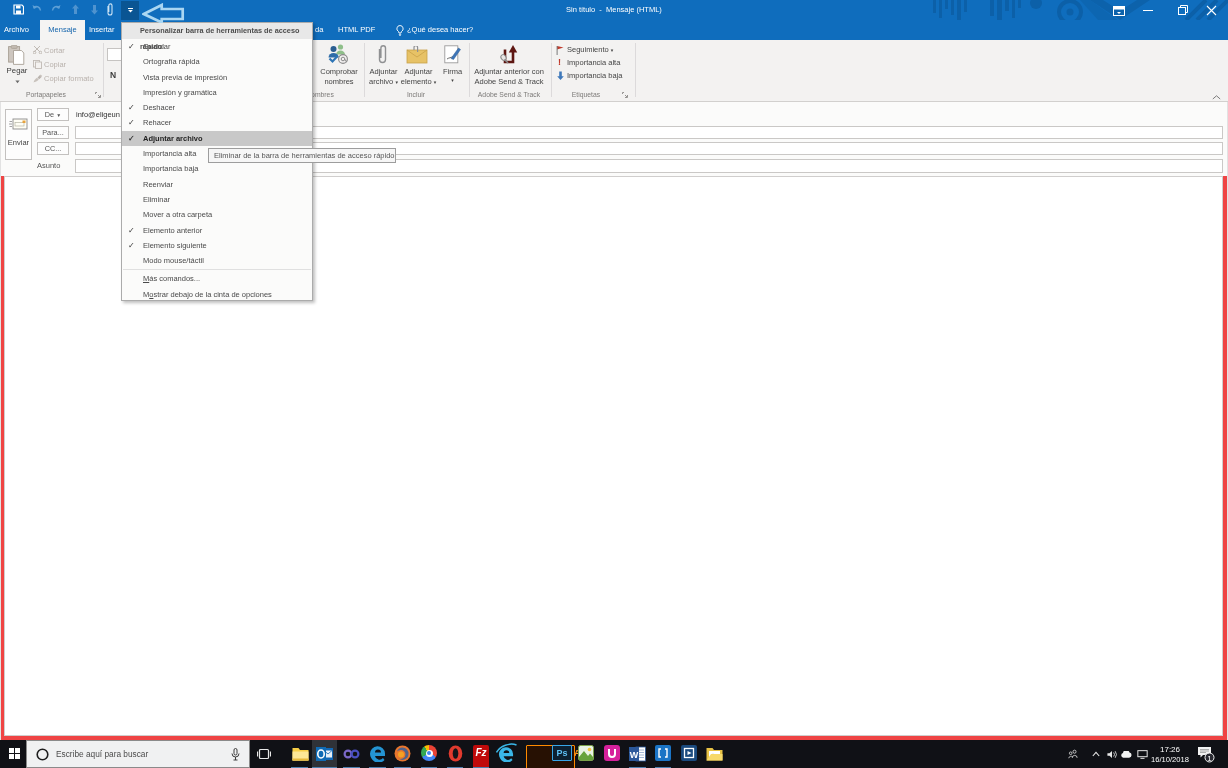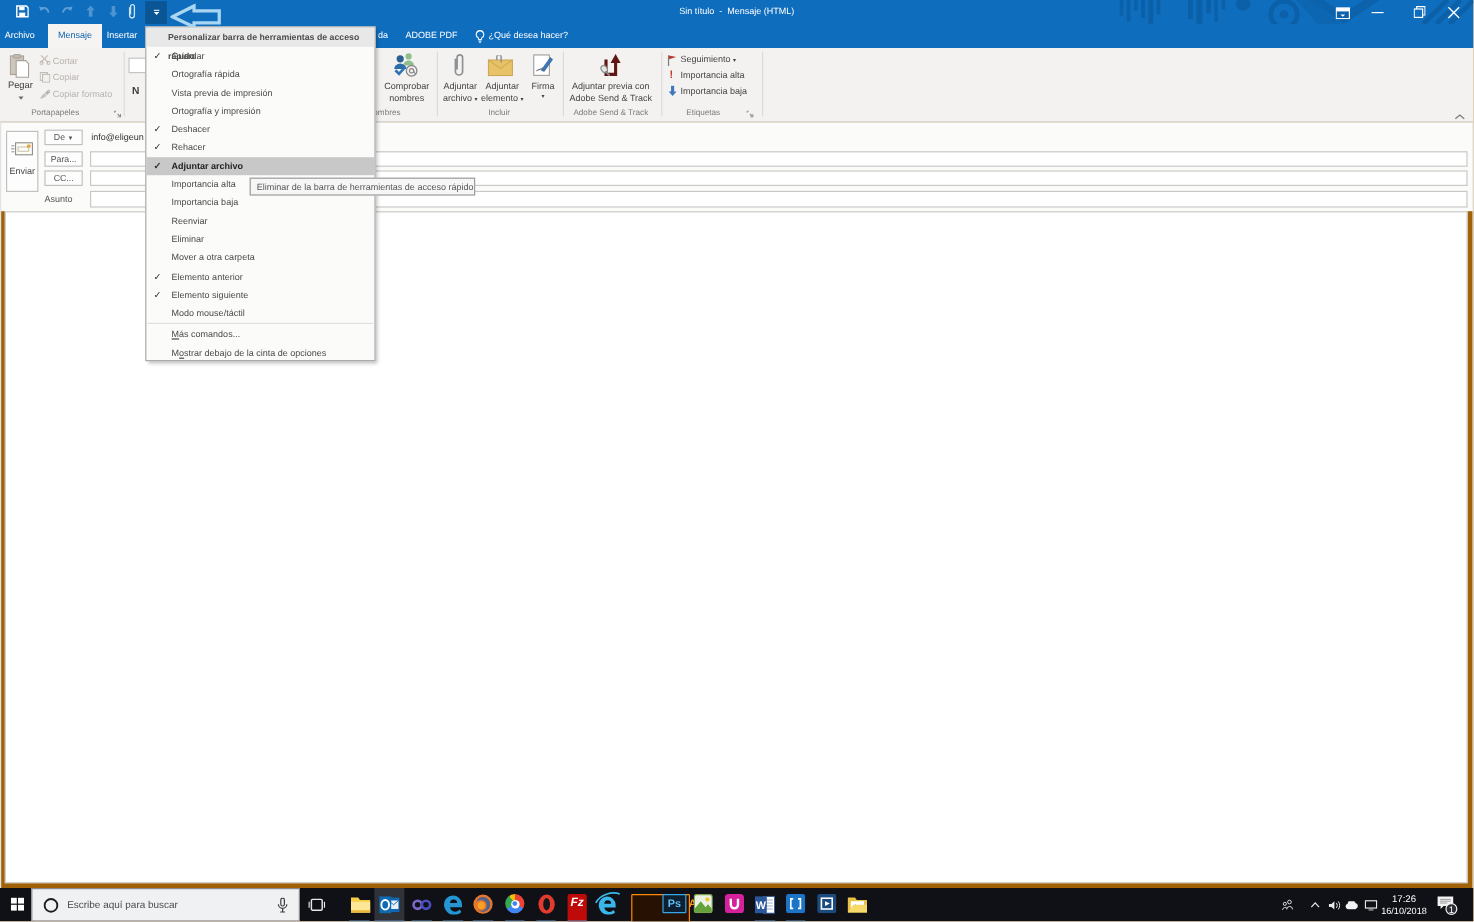--- a/index.html
+++ b/index.html
@@ -1,17 +1,17 @@
 <!DOCTYPE html>
 <html><head>
 <meta charset="utf-8">
 <style>
 * { margin:0; padding:0; box-sizing:border-box; }
 html,body { width:1228px; height:768px; }
-#s { position:relative; width:1228px; height:768px; font-family:"Liberation Sans",sans-serif; background:#a16207; overflow:hidden; }
+#s { position:relative; width:1228px; height:768px; font-family:"Liberation Sans",sans-serif; background:#ef4444; overflow:hidden; }
 .abs { position:absolute; }
 .wt { color:#fff; }
 svg { display:block; }
 
 #titlebar { left:0; top:0; width:1228px; height:20px; background:#0f6dbd; }
 #tabrow { left:0; top:20px; width:1228px; height:20px; background:#0f6dbd; }
 .tabtxt { position:absolute; top:0; height:20px; line-height:20px; font-size:7.5px; color:#fff; }
 #tabsel { position:absolute; left:40px; top:0; width:45px; height:20px; background:#f5f4f3; color:#1464ac; text-align:center; line-height:20px; font-size:7.5px; }
 
 #ribbon { left:0; top:40px; width:1228px; height:62px; background:#f3f2f1; border-bottom:1px solid #d2d0ce; }
@@ -118,21 +118,21 @@
     </svg>
     <svg class="abs" style="left:1206px;top:5px;" width="11" height="11" viewBox="0 0 11 11">
       <path d="M1 1 L10 10 M10 1 L1 10" stroke="#fff" stroke-width="1.1"></path>
     </svg>
   </div>
   <div class="abs" id="tabrow">
     <div class="tabtxt" style="left:4px;">Archivo</div>
     <div id="tabsel">Mensaje</div>
     <div class="tabtxt" style="left:89px;">Insertar</div>
     <div class="tabtxt" style="left:315px;">da</div>
-    <div class="tabtxt" style="left:338px;">ADOBE PDF</div>
+    <div class="tabtxt" style="left:338px;">HTML PDF</div>
     <svg class="abs" style="left:396px;top:5px;" width="8" height="11" viewBox="0 0 8 11">
         <path d="M4 0.5 a3.2 3.2 0 0 1 1.5 6 l-0.5 1.5 h-2 l-0.5 -1.5 a3.2 3.2 0 0 1 1.5 -6 Z" fill="none" stroke="#fff" stroke-width="0.9"></path>
         <path d="M2.8 9.3 h2.4 M3.2 10.6 h1.6" stroke="#fff" stroke-width="0.8"></path>
       </svg>
     <div class="tabtxt" style="left:407px;">¿Qué desea hacer?</div>
   </div>
   <div class="abs" id="ribbon">
 
     <svg class="abs" style="left:8px;top:5px;" width="17" height="20" viewBox="0 0 17 20">
       <rect x="0.6" y="1.6" width="11" height="15.5" fill="#cdc6bf" stroke="#a89f95" stroke-width="0.9"></rect>
@@ -208,21 +208,21 @@
     <div class="btxt" style="left:430px;top:36.5px;width:45px;text-align:center;font-size:5px;">▾</div>
     <div class="glabel" style="left:366px;">Incluir</div>
     <div class="gsep" style="left:469px;"></div>
 
     <svg class="abs" style="left:498px;top:4px;" width="20" height="22" viewBox="0 0 20 22">
       <path d="M7 5.5 V18 H15 V8" fill="none" stroke="#5e1712" stroke-width="2.6"></path>
       <path d="M15 1 L19.2 8.5 H10.8 Z" fill="#5e1712"></path>
       <ellipse cx="5.5" cy="13.5" rx="2.4" ry="3" fill="#e8e6e4" stroke="#8c8c8c" stroke-width="1" transform="rotate(-35 5.5 13.5)"></ellipse>
       <path d="M6.5 15.5 l3.5 3.5" stroke="#8c8c8c" stroke-width="1.6"></path>
     </svg>
-    <div class="btxt" style="left:470px;top:27px;width:78px;text-align:center;">Adjuntar previa con</div>
+    <div class="btxt" style="left:470px;top:27px;width:78px;text-align:center;">Adjuntar anterior con</div>
     <div class="btxt" style="left:470px;top:36.5px;width:78px;text-align:center;">Adobe Send &amp; Track</div>
     <div class="glabel" style="left:459px;">Adobe Send &amp; Track</div>
     <div class="gsep" style="left:551px;"></div>
 
     <svg class="abs" style="left:556px;top:6px;" width="8" height="9" viewBox="0 0 8 9">
         <path d="M1 0 L7.5 1.5 L1 3.5 Z" fill="#c03a2b"></path>
         <rect x="0.6" y="0" width="1" height="9" fill="#7a7a7a"></rect>
       </svg>
     <div class="btxt" style="left:567px;top:5px;">Seguimiento <span style="font-size:5px;">▾</span></div>
     <div class="btxt" style="left:558px;top:17px;color:#c0392b;font-weight:bold;font-size:9px;">!</div>
@@ -264,21 +264,21 @@
 
     <div class="abs" style="left:37px;top:59px;width:32px;font-size:7.5px;color:#555;">Asunto</div>
     <div class="ffield" style="top:56.5px;height:14px;"></div>
   </div>
   <div class="abs" id="bodybox"></div>
   <div class="abs" id="menu">
     <div id="menuhdr">Personalizar barra de herramientas de acceso rápido</div>
     <div class="mi"><span class="ck">✓</span>Guardar</div>
     <div class="mi">Ortografía rápida</div>
     <div class="mi">Vista previa de impresión</div>
-    <div class="mi">Ortografía y impresión</div>
+    <div class="mi">Impresión y gramática</div>
     <div class="mi"><span class="ck">✓</span>Deshacer</div>
     <div class="mi"><span class="ck">✓</span>Rehacer</div>
     <div class="mi hl"><span class="ck">✓</span>Adjuntar archivo</div>
     <div class="mi">Importancia alta</div>
     <div class="mi">Importancia baja</div>
     <div class="mi">Reenviar</div>
     <div class="mi">Eliminar</div>
     <div class="mi">Mover a otra carpeta</div>
     <div class="mi"><span class="ck">✓</span>Elemento anterior</div>
     <div class="mi"><span class="ck">✓</span>Elemento siguiente</div>

